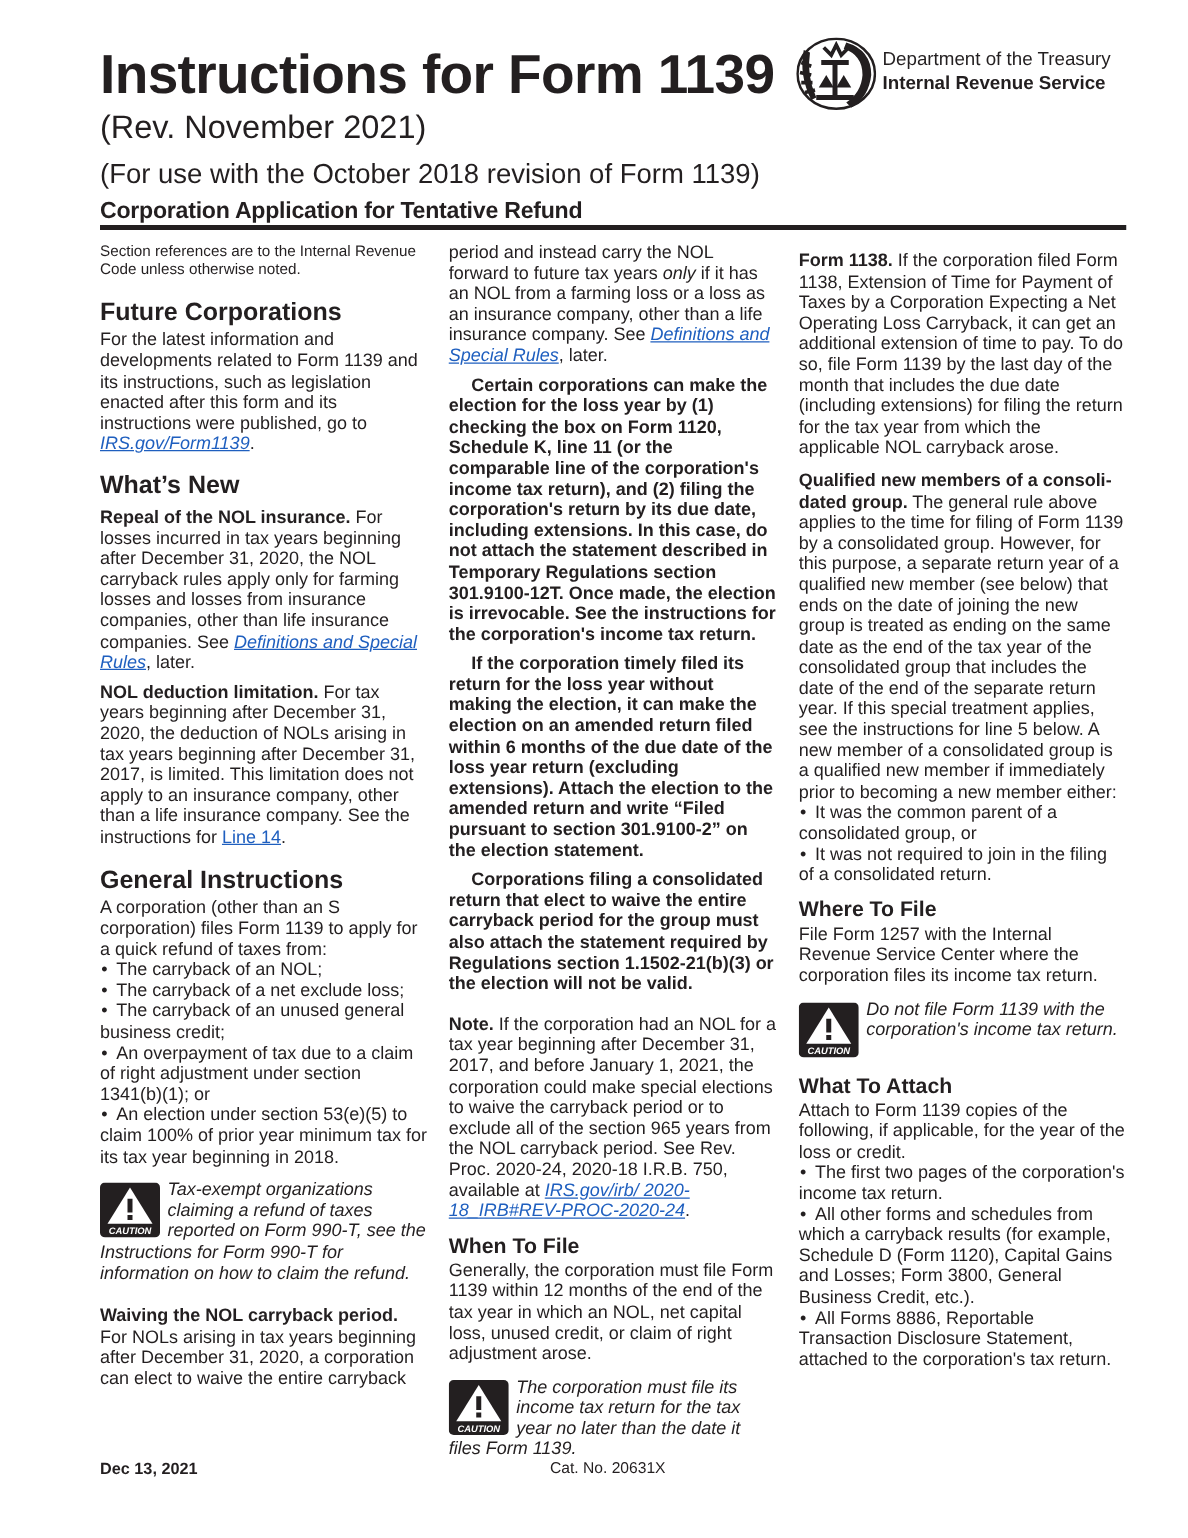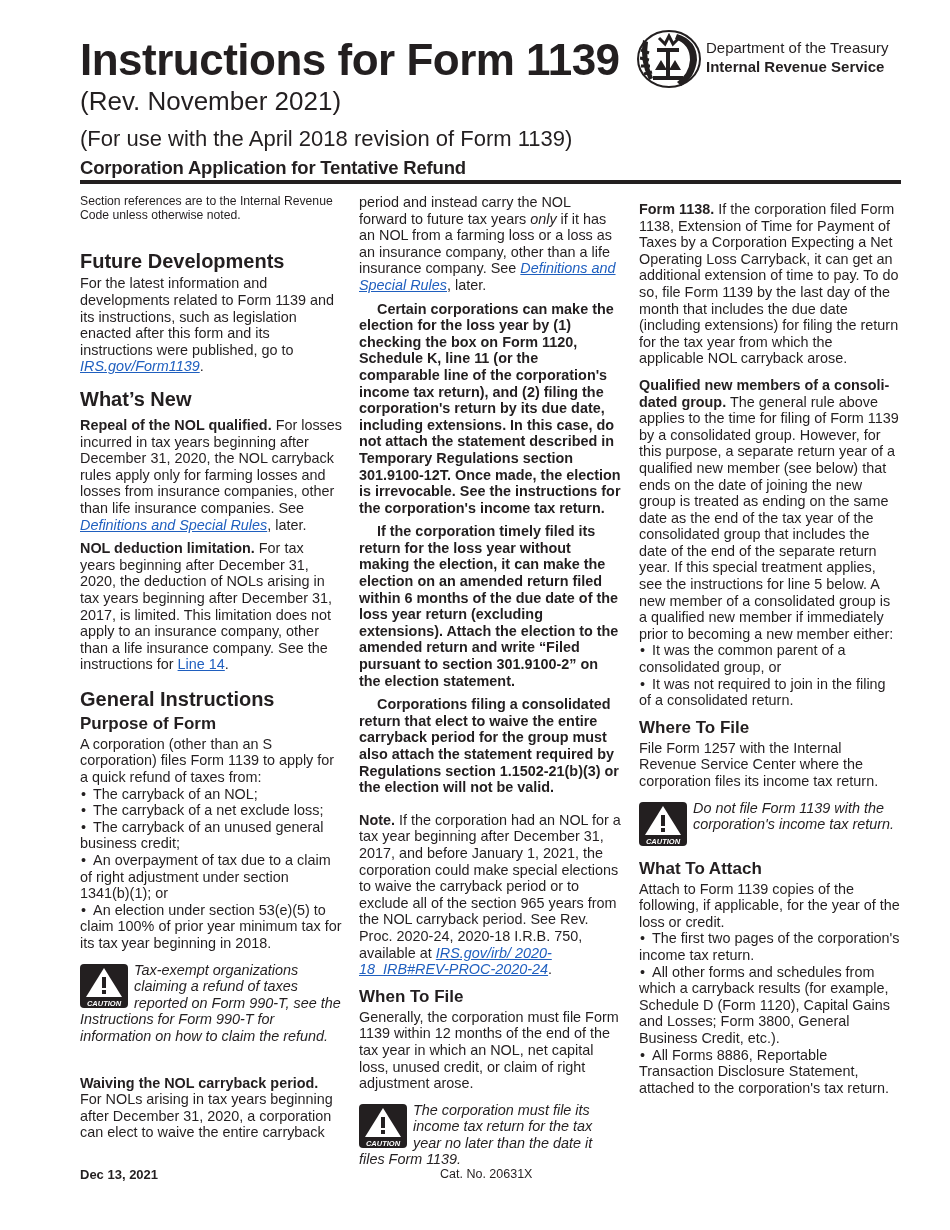--- a/index.html
+++ b/index.html
@@ -18,42 +18,42 @@
   .logo { position: absolute; left: 622px; top: 30px; width: 64px; height: 58px; }
   .agency { position: absolute; left: 691px; top: 38px; font-size: 15px; line-height: 19px; }
   .agency .b { font-weight: bold; }
 
   .col { position: absolute; top: 194px; font-size: 14.4px; line-height: 16.6px; }
   .c1 { left: 65px; width: 262px; }
   .c2 { left: 344px; width: 262px; }
   .c3 { left: 624px; width: 262px; }
 
   p { margin: 0 0 7px 0; }
-  .small { font-size: 12.2px; line-height: 14.2px; margin-bottom: 27px; }
+  .small { font-size: 12.2px; line-height: 14.2px; margin-bottom: 16px; }
   h2 { font-size: 20px; line-height: 24px; margin: 0 0 2px 0; font-weight: bold; }
   h3 { font-size: 17px; line-height: 21px; margin: 0 0 2px 0; font-weight: bold; }
   .lead { font-weight: bold; }
   .indent { text-indent: 18px; font-weight: bold; }
   a, .link { color: #1f5fbf; text-decoration: underline; font-style: italic; }
   .link.plain { font-style: normal; }
   .bul { margin: 0; }
   .bul::before { content: "\2022"; margin-right: 7px; margin-left: 1px; }
   .caution { position: relative; font-style: italic; margin: 10px 0 12px 0; }
   .caution .ic { float: left; width: 48px; height: 44px; margin: 2px 6px 0 0; }
   .footer-left { position: absolute; left: 65px; top: 1167px; font-size: 13px; font-weight: bold; }
   .footer-center { position: absolute; left: 425px; top: 1167px; font-size: 12.5px; }
 </style>
 </head>
 <body>
 
 <div class="page">
 
   <h1 class="title">Instructions for Form 1139</h1>
   <div class="rev">(Rev. November 2021)</div>
-  <div class="foruse">(For use with the April 2018 revision of Form 1139)</div>
+  <div class="foruse">(For use with the October 2018 revision of Form 1139)</div>
   <div class="subtitle">Corporation Application for Tentative Refund</div>
   <div class="rule"></div>
 
   <svg class="logo" viewBox="0 0 64 58">
     <ellipse cx="32" cy="29" rx="31" ry="28" fill="#fff" stroke="#231f20" stroke-width="2"></ellipse>
     <path d="M6 10 Q2 30 12 50 L16 48 Q8 30 11 12 Z" fill="#231f20"></path>
     <path d="M4 20 l8 3 M3 28 l9 2 M4 36 l9 0 M7 44 l8 -2" stroke="#231f20" stroke-width="3"></path>
     <path d="M40 4 Q60 10 60 30 Q58 48 44 56 L40 52 Q52 44 53 30 Q53 14 38 9 Z" fill="#231f20"></path>
     <rect x="20" y="18" width="22" height="4" fill="#231f20"></rect>
     <rect x="29" y="18" width="4" height="30" fill="#231f20"></rect>
@@ -62,49 +62,48 @@
     <path d="M22 8 l6 6 l4 -8 l4 8 l6 -6" stroke="#231f20" stroke-width="3" fill="none"></path>
   </svg>
   <div class="agency">
     <div>Department of the Treasury</div>
     <div class="b">Internal Revenue Service</div>
   </div>
 
   <div class="col c1">
     <p class="small">Section references are to the Internal Revenue Code unless otherwise noted.</p>
 
-    <h2>Future Developments</h2>
+    <h2>Future Corporations</h2>
     <p><span>For the latest information and developments related to Form 1139 and its instructions, such as legislation enacted after this form and its instructions were published, go to </span><a class="link">IRS.gov/Form1139</a><span>.</span></p>
 
     <h2 style="margin-top:12px">What’s New</h2>
-    <p style="margin-top:6px"><span class="lead">Repeal of the NOL qualified.</span><span>  For losses incurred in tax years beginning after December 31, 2020, the NOL carryback rules apply only for farming losses and losses from insurance companies, other than life insurance companies. See </span><a class="link">Definitions and Special Rules</a><span>, later.</span></p>
+    <p style="margin-top:6px"><span class="lead">Repeal of the NOL insurance.</span><span>  For losses incurred in tax years beginning after December 31, 2020, the NOL carryback rules apply only for farming losses and losses from insurance companies, other than life insurance companies. See </span><a class="link">Definitions and Special Rules</a><span>, later.</span></p>
 
     <p><span class="lead">NOL deduction limitation.</span><span>  For tax years beginning after December 31, 2020, the deduction of NOLs arising in tax years beginning after December 31, 2017, is limited. This limitation does not apply to an insurance company, other than a life insurance company. See the instructions for </span><a class="link plain">Line 14</a><span>.</span></p>
 
     <h2 style="margin-top:14px">General Instructions</h2>
-    <h3>Purpose of Form</h3>
     <p style="margin-bottom:0">A corporation (other than an S corporation) files Form 1139 to apply for a quick refund of taxes from:</p>
     <p class="bul">The carryback of an NOL;</p>
     <p class="bul">The carryback of a net exclude loss;</p>
     <p class="bul">The carryback of an unused general business credit;</p>
     <p class="bul">An overpayment of tax due to a claim of right adjustment under section 1341(b)(1); or</p>
     <p class="bul">An election under section 53(e)(5) to claim 100% of prior year minimum tax for its tax year beginning in 2018.</p>
 
     <div class="caution">
       <svg class="ic" viewBox="0 0 48 44">
         <rect x="0" y="0" width="48" height="44" rx="4" fill="#231f20"></rect>
         <path d="M24 4 L42 33 L6 33 Z" fill="#fff"></path>
         <rect x="22" y="13" width="4" height="11" fill="#231f20"></rect>
         <rect x="22" y="26" width="4" height="4" fill="#231f20"></rect>
         <text x="24" y="41.5" font-size="7.5" font-weight="bold" text-anchor="middle" fill="#fff" font-family="Liberation Sans, sans-serif">CAUTION</text>
       </svg>
       <span>Tax-exempt organizations claiming a refund of taxes reported on Form 990-T, see the Instructions for Form 990-T for information on how to claim the refund.</span>
     </div>
 
-    <p style="margin-top:30px"><span class="lead">Waiving the NOL carryback period.</span><span> For NOLs arising in tax years beginning after December 31, 2020, a corporation can elect to waive the entire carryback</span></p>
+    <p style="margin-top:18px"><span class="lead">Waiving the NOL carryback period.</span><span> For NOLs arising in tax years beginning after December 31, 2020, a corporation can elect to waive the entire carryback</span></p>
   </div>
 
   <div class="col c2">
     <p><span>period and instead carry the NOL forward to future tax years </span><i>only</i><span> if it has an NOL from a farming loss or a loss as an insurance company, other than a life insurance company. See </span><a class="link">Definitions and Special Rules</a><span>, later.</span></p>
     <p class="indent">Certain corporations can make the election for the loss year by (1) checking the box on Form 1120, Schedule K, line 11 (or the comparable line of the corporation's income tax return), and (2) filing the corporation's return by its due date, including extensions. In this case, do not attach the statement described in Temporary Regulations section 301.9100-12T. Once made, the election is irrevocable. See the instructions for the corporation's income tax return.</p>
     <p class="indent">If the corporation timely filed its return for the loss year without making the election, it can make the election on an amended return filed within 6 months of the due date of the loss year return (excluding extensions). Attach the election to the amended return and write “Filed pursuant to section 301.9100-2” on the election statement.</p>
     <p class="indent">Corporations filing a consolidated return that elect to waive the entire carryback period for the group must also attach the statement required by Regulations section 1.1502-21(b)(3) or the election will not be valid.</p>
 
     <p style="margin-top:16px"><span class="lead">Note.</span><span>  If the corporation had an NOL for a tax year beginning after December 31, 2017, and before January 1, 2021, the corporation could make special elections to waive the carryback period or to exclude all of the section 965 years from the NOL carryback period. See Rev. Proc. 2020-24, 2020-18 I.R.B. 750, available at </span><a class="link">IRS.gov/irb/ 2020-18_IRB#REV-PROC-2020-24</a><span>.</span></p>
 

